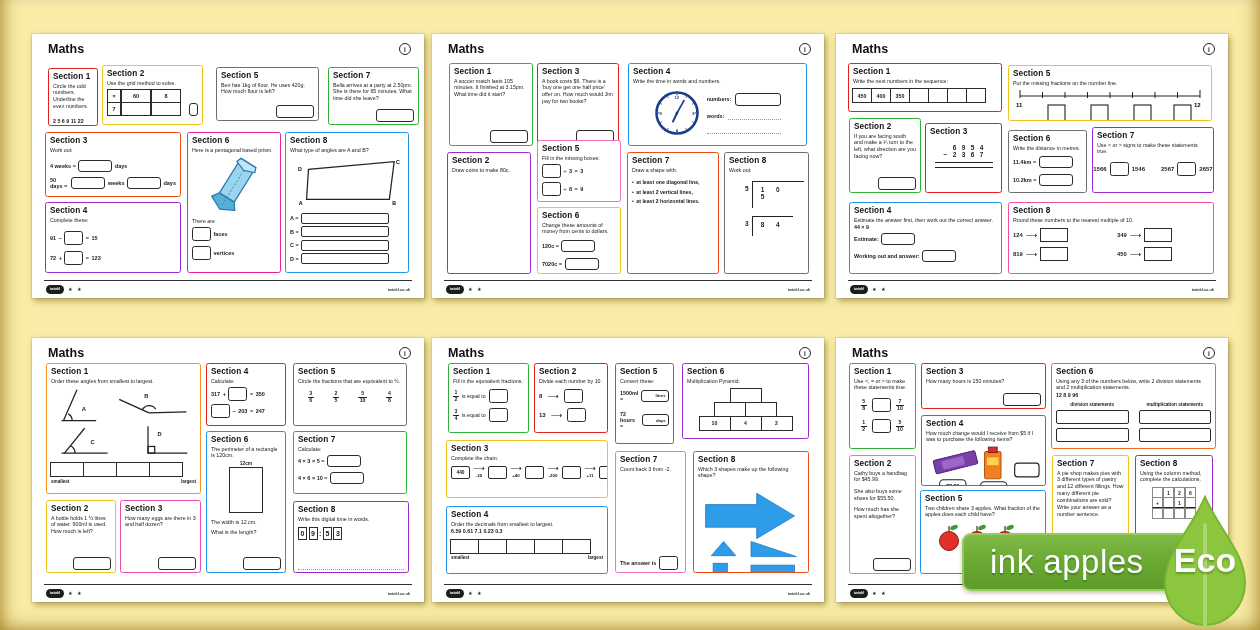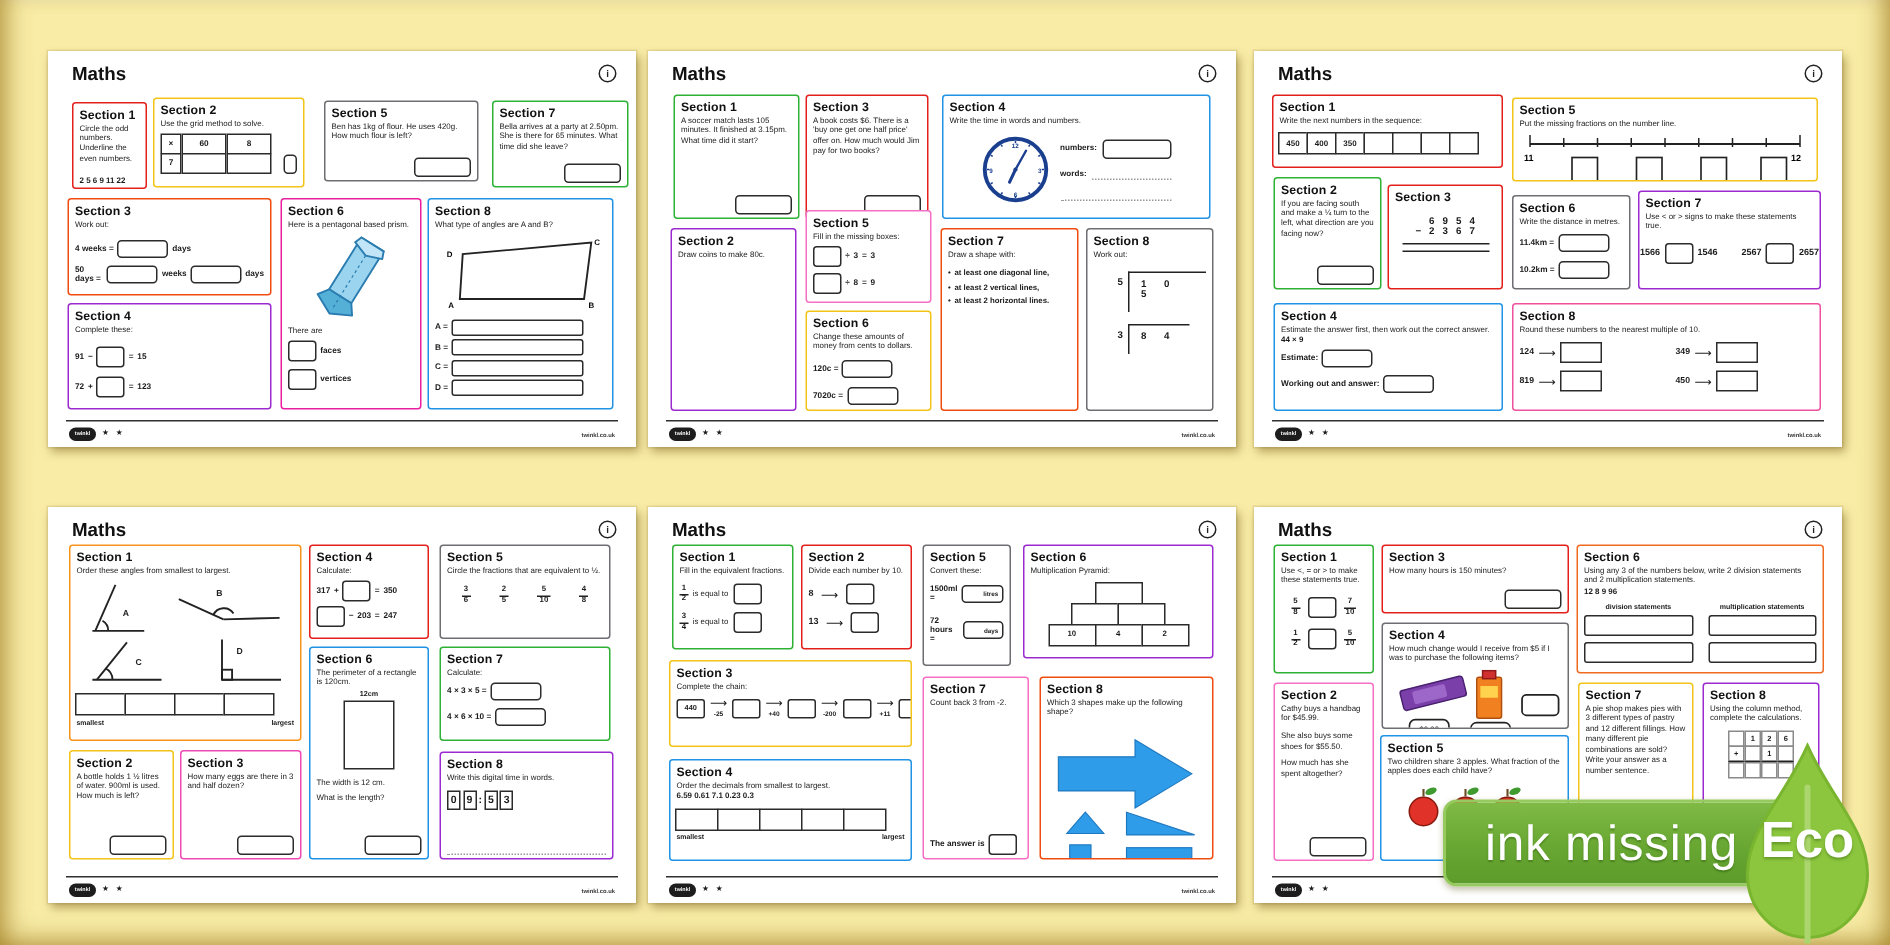--- a/index.html
+++ b/index.html
@@ -919,21 +919,21 @@
         <div class="fline"></div>
         <div class="flogo">
           <span class="blob">twinkl</span>
           <span class="stars">★ ★</span>
         </div>
         <div class="furl">twinkl.co.uk</div>
       </div>
     </div>
 
   <div class="badge-bar">
-    <span>ink missing</span>
+    <span>ink apples</span>
   </div>
   <div class="leaf">
     <svg width="92" height="134" viewBox="0 0 92 134">
       <path d="M46,2 C30,38 6,58 6,88 a40,42 0 0 0 80,0 C86,58 62,38 46,2 Z" fill="#8cc63e" stroke="#79b52e" stroke-width="2"></path>
       <line x1="46" y1="30" x2="46" y2="133" stroke="#aad66d" stroke-width="4" stroke-linecap="round"></line>
     </svg>
     <div class="eco">Eco</div>
   </div>
 </div>
 

